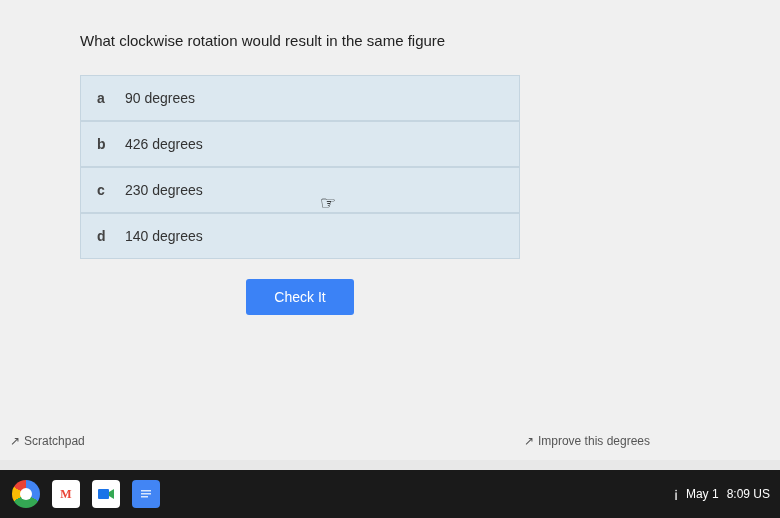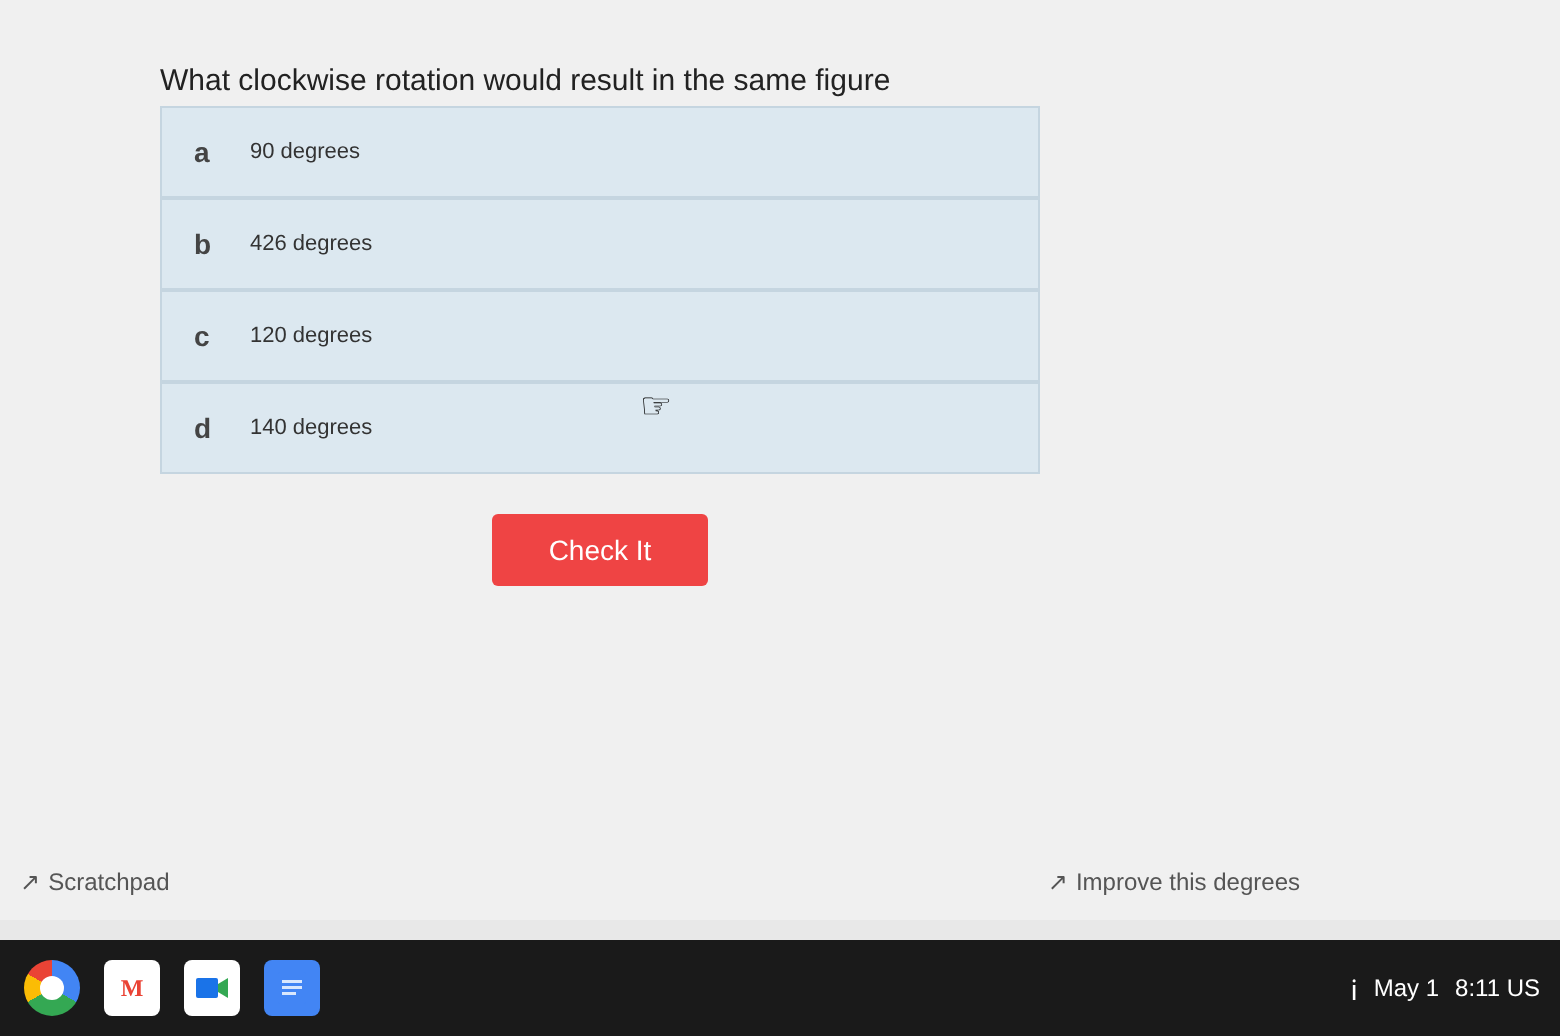--- a/index.html
+++ b/index.html
@@ -19,20 +19,21 @@
       display: flex;
       flex-direction: column;
       align-items: flex-start;
       padding: 30px 80px 20px 80px;
     }
 
     .question-text {
       font-size: 15px;
       color: #222;
       line-height: 1.5;
+      margin-bottom: 22px;
     }
 
     .options-container {
       width: 440px;
       display: flex;
       flex-direction: column;
       gap: 0;
     }
 
     .option-row {
@@ -47,34 +48,34 @@
 
     .option-letter {
       font-size: 14px;
       font-weight: bold;
       color: #444;
       width: 20px;
       flex-shrink: 0;
     }
 
     .option-text {
-      font-size: 11px;
+      font-size: 14px;
       color: #333;
       margin-left: 8px;
     }
 
     .check-button-container {
       display: flex;
       justify-content: center;
       width: 440px;
       margin-top: 20px;
     }
 
     .check-button {
-      background: #ef4444;
+      background: #3b82f6;
       color: white;
       border: none;
       padding: 10px 28px;
       font-size: 14px;
       cursor: pointer;
       border-radius: 3px;
     }
 
     .scratchpad-link {
       position: absolute;
@@ -219,21 +220,21 @@
       <span class="option-text">90 degrees</span>
     </div>
 
     <div class="option-row">
       <span class="option-letter">b</span>
       <span class="option-text">426 degrees</span>
     </div>
 
     <div class="option-row">
       <span class="option-letter">c</span>
-      <span class="option-text">120 degrees</span>
+      <span class="option-text">230 degrees</span>
     </div>
 
     <div class="option-row">
       <span class="option-letter">d</span>
       <span class="option-text">140 degrees</span>
     </div>
 
   </div>
 
   <div class="check-button-container">
@@ -277,15 +278,15 @@
           <rect x="4" y="8" width="10" height="1.5" fill="white" opacity="0.8"></rect>
           <rect x="4" y="11" width="7" height="1.5" fill="white" opacity="0.8"></rect>
         </svg>
       </div>
     </div>
   </div>
 
   <div class="taskbar-right">
     <span style="font-size:14px;">ℹ</span>
     <span>May 1</span>
-    <span>8:11 US</span>
+    <span>8:09 US</span>
   </div>
 </div>
 
 </body></html>

